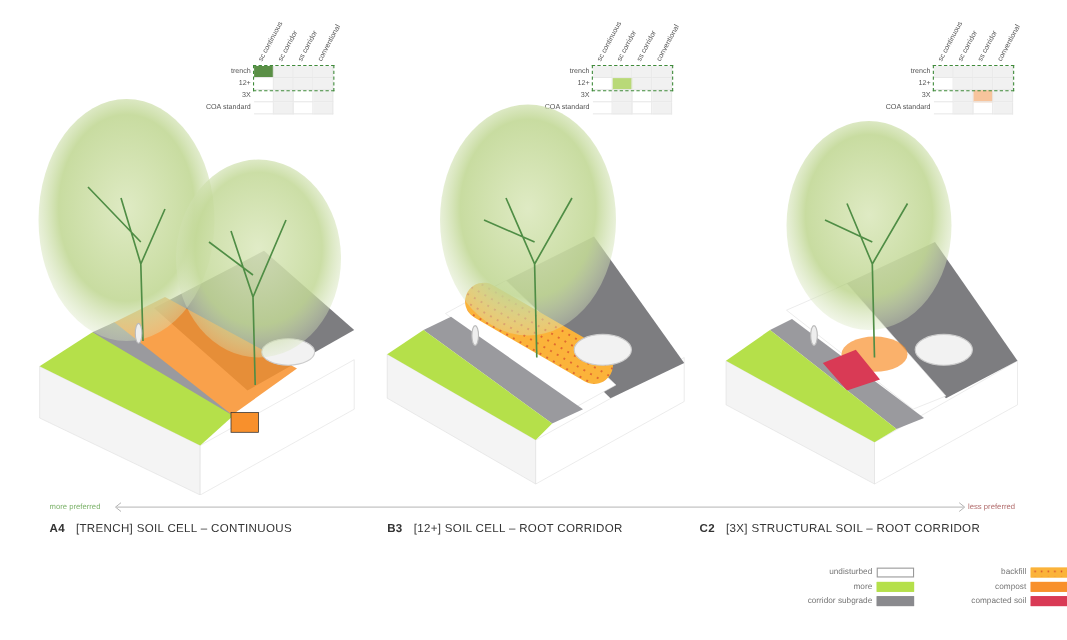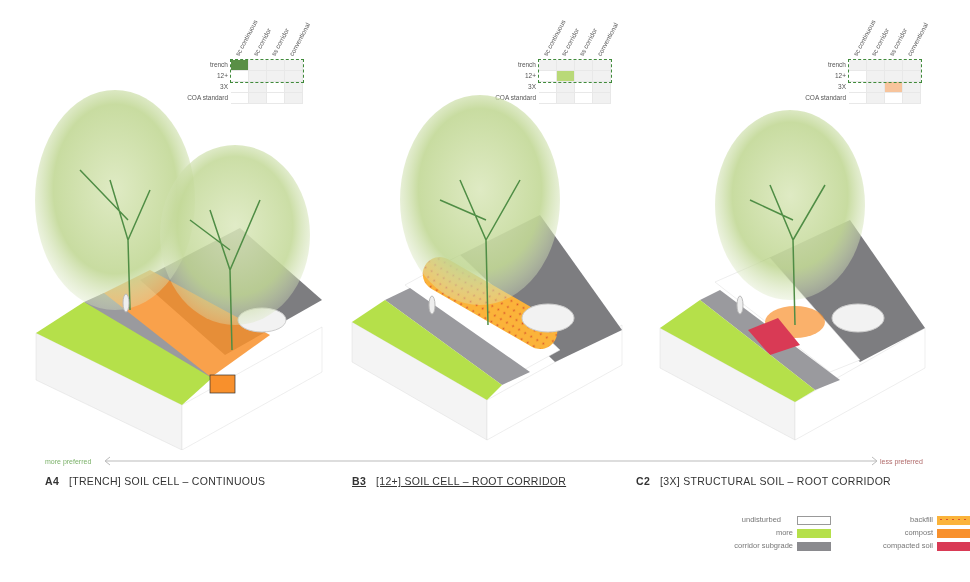--- a/index.html
+++ b/index.html
@@ -171,29 +171,29 @@
 <svg style="position:absolute; left:102px; top:455px;" width="778" height="12">
   <line x1="4" y1="6" x2="774" y2="6" stroke="#aaa" stroke-width="0.8"></line>
   <polyline points="8,2 3,6 8,10" fill="none" stroke="#aaa" stroke-width="0.8"></polyline>
   <polyline points="770,2 775,6 770,10" fill="none" stroke="#aaa" stroke-width="0.8"></polyline>
 </svg>
 <span class="pref" style="left: 880px; color: rgb(176, 106, 106);">less preferred</span>
 
 <div class="title" style="left:45px;">
   <span class="code">A4</span><span>[TRENCH]  SOIL CELL – CONTINUOUS</span>
 </div>
-<div class="title" style="left:352px;text-decoration:underline;">
+<div class="title" style="left:352px;">
   <span class="code">B3</span><span>[12+] SOIL CELL – ROOT CORRIDOR</span>
 </div>
 <div class="title" style="left:636px;">
   <span class="code">C2</span><span>[3X] STRUCTURAL SOIL – ROOT CORRIDOR</span>
 </div>
 
 <div id="legend" style="position:absolute; left:700px; top:515px; width:270px; height:45px;">
-    <span class="legend-row" style="right: 189px; top: 0px; margin-left: 40px;">undisturbed</span>
+    <span class="legend-row" style="right: 177px; top: 0px; margin-left: 40px;">undisturbed</span>
     <div class="swatch" style="left: 97px; top: 1px; background: rgb(255, 255, 255); border: 1px solid rgb(153, 153, 153);"></div>
     <span class="legend-row" style="right: 177px; top: 13px;">more</span>
     <div class="swatch" style="left: 97px; top: 14px; background: rgb(181, 224, 74); border: 1px solid rgb(181, 224, 74);"></div>
     <span class="legend-row" style="right: 177px; top: 26px;">corridor subgrade</span>
     <div class="swatch" style="left: 97px; top: 27px; background: rgb(138, 138, 142); border: 1px solid rgb(138, 138, 142);"></div>
     <span class="legend-row" style="right: 37px; top: 0px;">backfill</span>
     <div class="swatch" style="left: 237px; top: 1px; background: radial-gradient(circle, rgb(217, 83, 43) 0.8px, transparent 1px) 0% 0% / 6px 5px rgb(251, 179, 58); border: 1px solid rgb(251, 179, 58);"></div>
     <span class="legend-row" style="right: 37px; top: 13px;">compost</span>
     <div class="swatch" style="left: 237px; top: 14px; background: rgb(248, 144, 44); border: 1px solid rgb(248, 144, 44);"></div>
     <span class="legend-row" style="right: 37px; top: 26px;">compacted soil</span>

